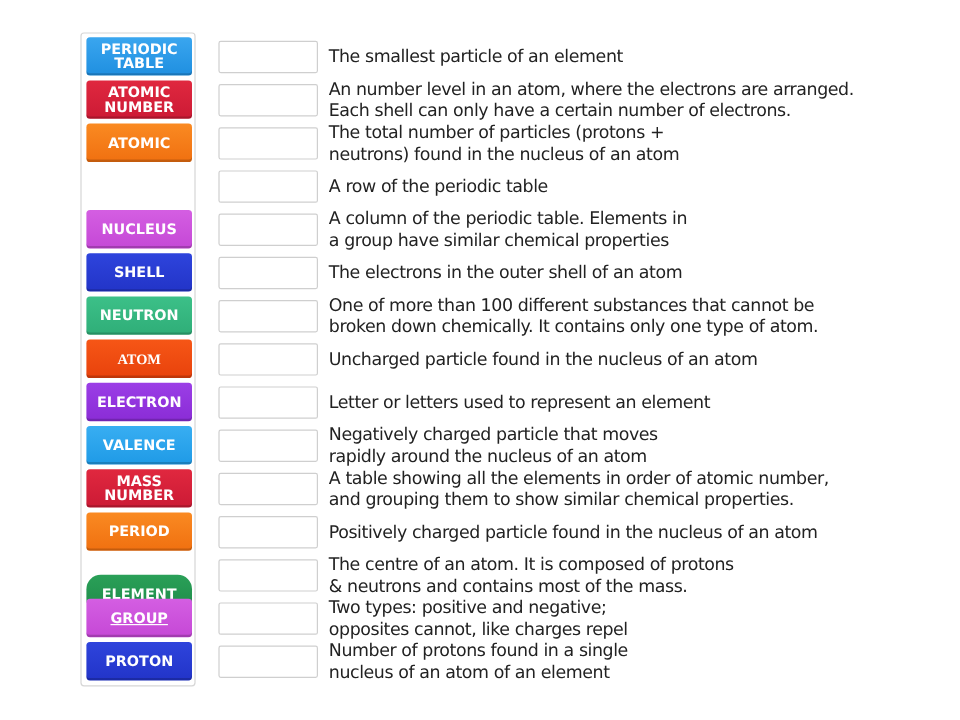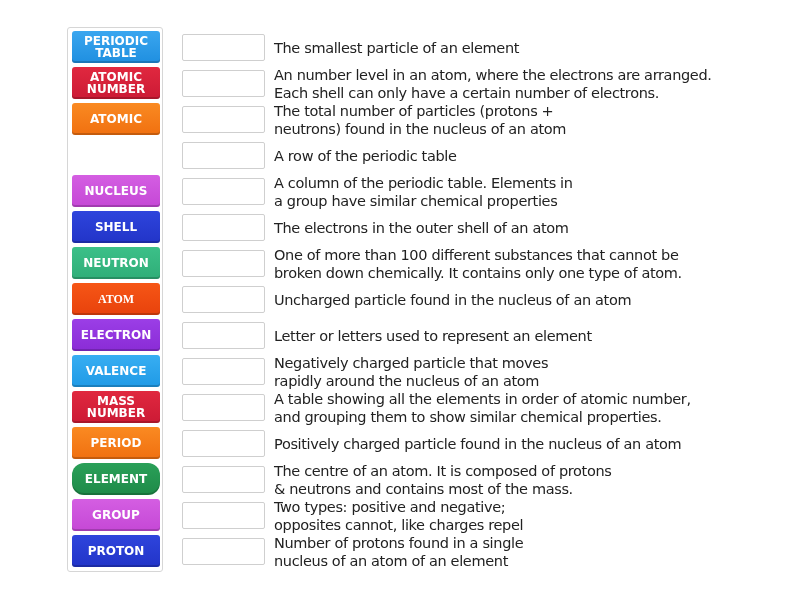--- a/index.html
+++ b/index.html
@@ -116,25 +116,25 @@
       <div class="tile" style="top: 327px; background: linear-gradient(rgb(56, 174, 242), rgb(31, 154, 230));">
         <span style="white-space: pre-line;">VALENCE</span>
       </div>
       <div class="tile" style="top: 363px; background: linear-gradient(rgb(224, 40, 63), rgb(204, 26, 53));">
         <span style="white-space: pre-line;">MASS
 NUMBER</span>
       </div>
       <div class="tile" style="top: 399px; background: linear-gradient(rgb(250, 138, 34), rgb(240, 112, 16));">
         <span style="white-space: pre-line;">PERIOD</span>
       </div>
-      <div class="tile" style="top: 435px; background: linear-gradient(rgb(42, 160, 88), rgb(30, 138, 72)); border-radius: 12px;">
+      <div class="tile" style="top: 451px; background: linear-gradient(rgb(42, 160, 88), rgb(30, 138, 72)); border-radius: 12px;">
         <span style="white-space: pre-line;">ELEMENT</span>
       </div>
       <div class="tile" style="top: 471px; background: linear-gradient(rgb(212, 94, 226), rgb(197, 72, 214));">
-        <span style="white-space: pre-line;">GROUP</span>
+        <span style="white-space: pre-line; text-decoration: underline;">GROUP</span>
       </div>
       <div class="tile" style="top: 507px; background: linear-gradient(rgb(46, 68, 220), rgb(34, 52, 200));">
         <span style="white-space: pre-line;">PROTON</span>
       </div>
     </div>
   <div id="rows">
       <div class="row" style="top: 32px;">
         <div class="drop-box"></div>
         <div class="desc one">The smallest particle of an element</div>
       </div>

